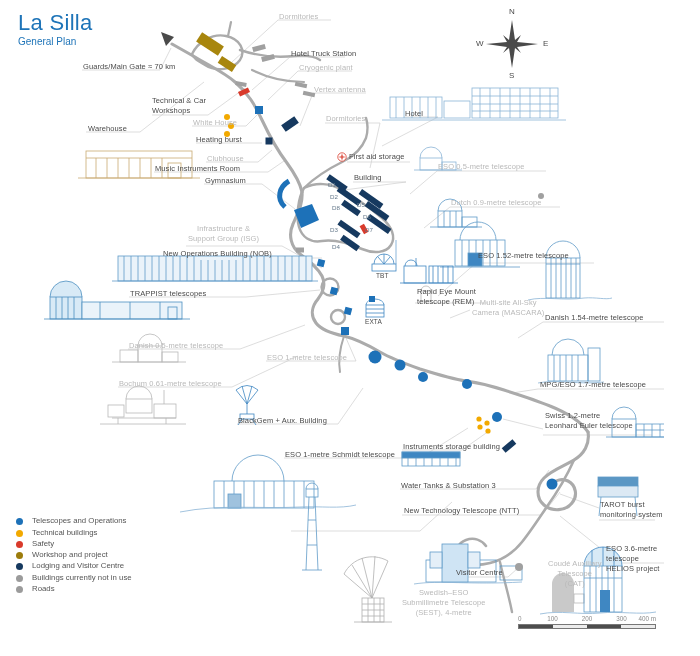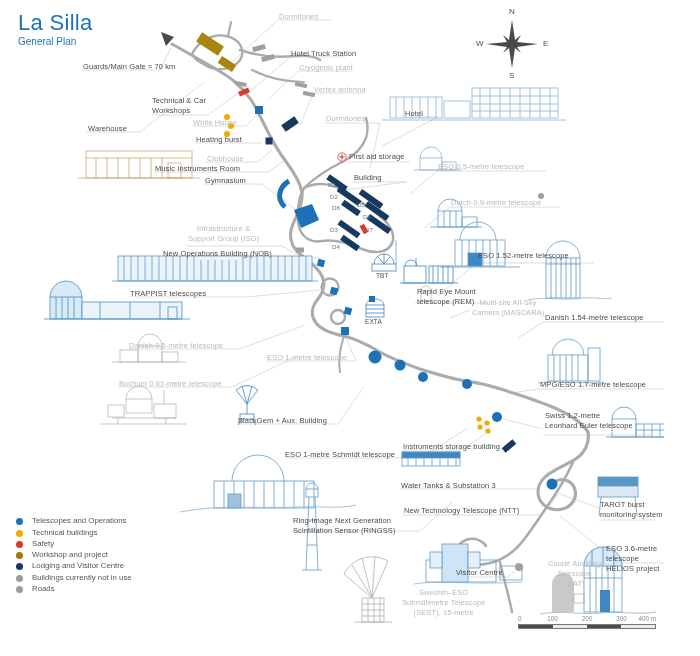--- a/index.html
+++ b/index.html
@@ -355,25 +355,23 @@
 <div class="lbl" style="left:205px;top:176px">Gymnasium</div>
 <div class="lbl lt" style="left:188px;top:224px">Infrastructure &amp;
 Support Group (ISG)</div>
 <div class="lbl" style="left:163px;top:249px">New Operations Building (NOB)</div>
 <div class="lbl" style="left:130px;top:289px">TRAPPIST telescopes</div>
 <div class="lbl lt" style="left:129px;top:341px">Danish 0.5-metre telescope</div>
 <div class="lbl lt" style="left:267px;top:353px">ESO 1-metre telescope</div>
 <div class="lbl lt" style="left:119px;top:379px">Bochum 0.61-metre telescope</div>
 <div class="lbl" style="left:238px;top:416px">BlackGem + Aux. Building</div>
 <div class="lbl" style="left:285px;top:450px">ESO 1-metre Schmidt telescope</div>
-<div class="lbl" style="left:293px;top:516px">Ring-Image Next Generation
-Scintillation Sensor (RINGSS)</div>
 <div class="lbl lt" style="left:402px;top:588px">Swedish–ESO
 Submillimetre Telescope
-(SEST), 15-metre</div>
+(SEST), 4-metre</div>
 <div class="lbl" style="left:456px;top:568px">Visitor Centre</div>
 <div class="lbl" style="left:404px;top:506px">New Technology Telescope (NTT)</div>
 <div class="lbl" style="left:401px;top:481px">Water Tanks &amp; Substation 3</div>
 <div class="lbl" style="left:403px;top:442px">Instruments storage building</div>
 <div class="lbl" style="left:600px;top:500px">TAROT burst
 monitoring system</div>
 <div class="lbl" style="left:606px;top:544px">ESO 3.6-metre telescope
 HELIOS project</div>
 <div class="lbl lt" style="left:548px;top:559px">Coudé Auxiliary
 Telescope

